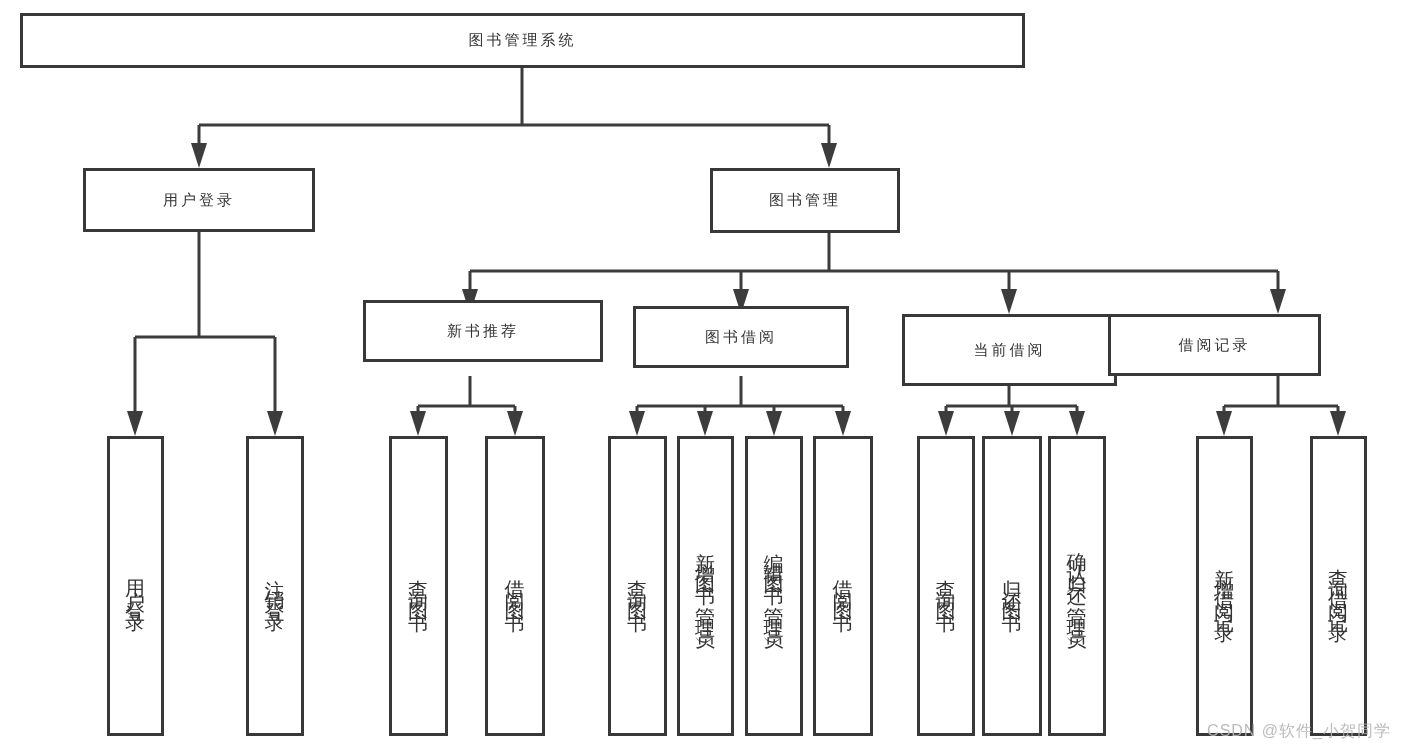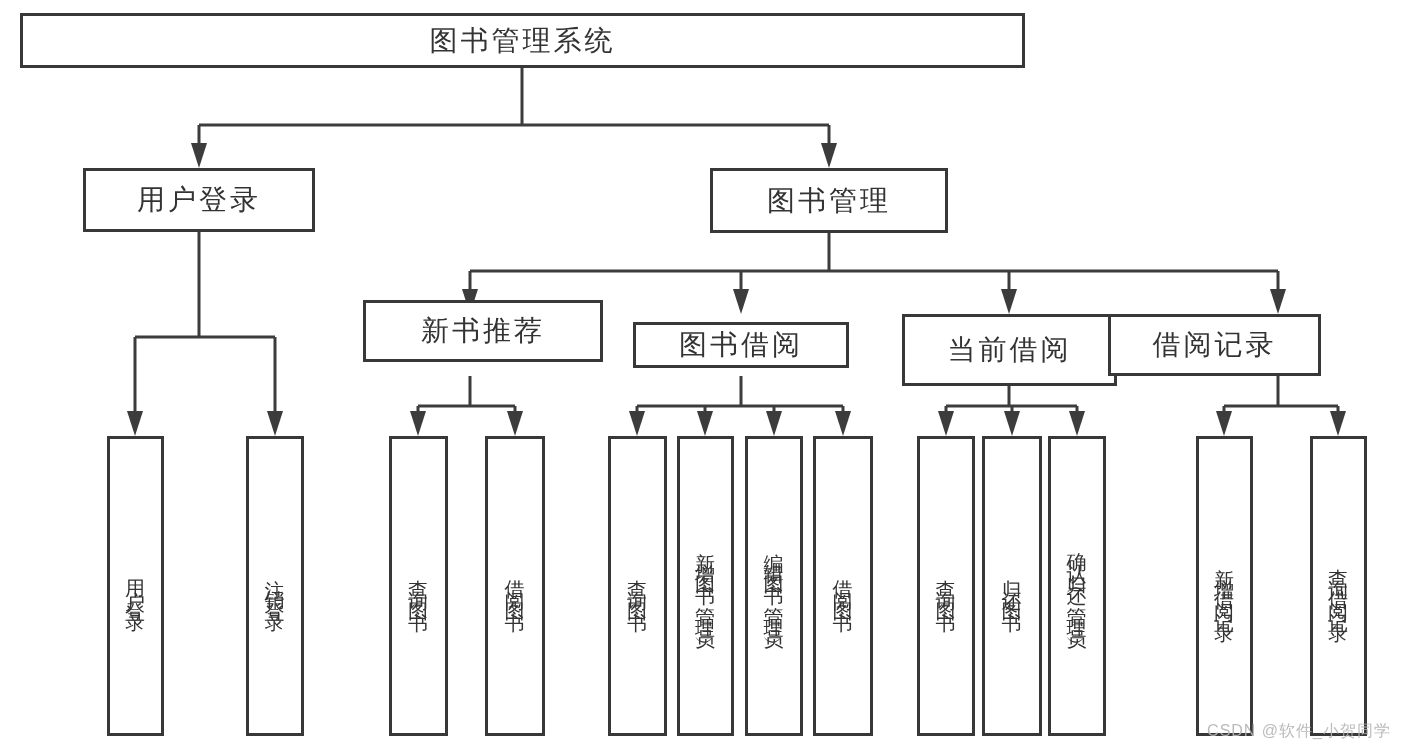--- a/index.html
+++ b/index.html
@@ -8,21 +8,21 @@
     width:1405px;height:747px;
     background:#ffffff;
     font-family:"Liberation Sans","DejaVu Sans",sans-serif;
     overflow:hidden;
   }
   svg.connectors{position:absolute;left:0;top:0;width:1405px;height:747px;z-index:1;}
   .node{
     position:absolute;box-sizing:border-box;
     border:3px solid #383838;background:#ffffff;
     display:flex;align-items:center;justify-content:center;
-    font-size:28px;letter-spacing:3px;color:#333333;
+    font-size:15px;letter-spacing:3px;color:#333333;
     z-index:2;
   }
   .leaf{
     position:absolute;box-sizing:border-box;
     top:436px;height:300px;
     border:3px solid #383838;background:#ffffff;
     display:flex;align-items:center;justify-content:center;
     z-index:2;
   }
   .vtext{
@@ -73,24 +73,24 @@
       <polygon points="1004,411 1020,411 1012,436"></polygon>
       <polygon points="1069,411 1085,411 1077,436"></polygon>
       <polygon points="1216,411 1232,411 1224,436"></polygon>
       <polygon points="1330,411 1346,411 1338,436"></polygon>
     </g>
   </svg>
 
   <div class="node" style="left:20px;top:13px;width:1005px;height:55px">图书管理系统</div>
 
   <div class="node" style="left:83px;top:168px;width:232px;height:64px">用户登录</div>
-  <div class="node" style="left:710px;top:168px;width:238px;height:65px">图书管理</div>
+  <div class="node" style="left:710px;top:168px;width:190px;height:65px">图书管理</div>
 
   <div class="node" style="left:363px;top:300px;width:240px;height:62px">新书推荐</div>
-  <div class="node" style="left:633px;top:322px;width:216px;height:46px">图书借阅</div>
+  <div class="node" style="left:633px;top:306px;width:216px;height:62px">图书借阅</div>
   <div class="node" style="left:902px;top:314px;width:215px;height:72px">当前借阅</div>
   <div class="node" style="left:1108px;top:314px;width:213px;height:62px">借阅记录</div>
 
   <div class="leaf" style="left:107px;width:57px">
     <span class="vtext">用户登录</span>
   </div>
   <div class="leaf" style="left:246px;width:58px">
     <span class="vtext">注销登录</span>
   </div>
 

